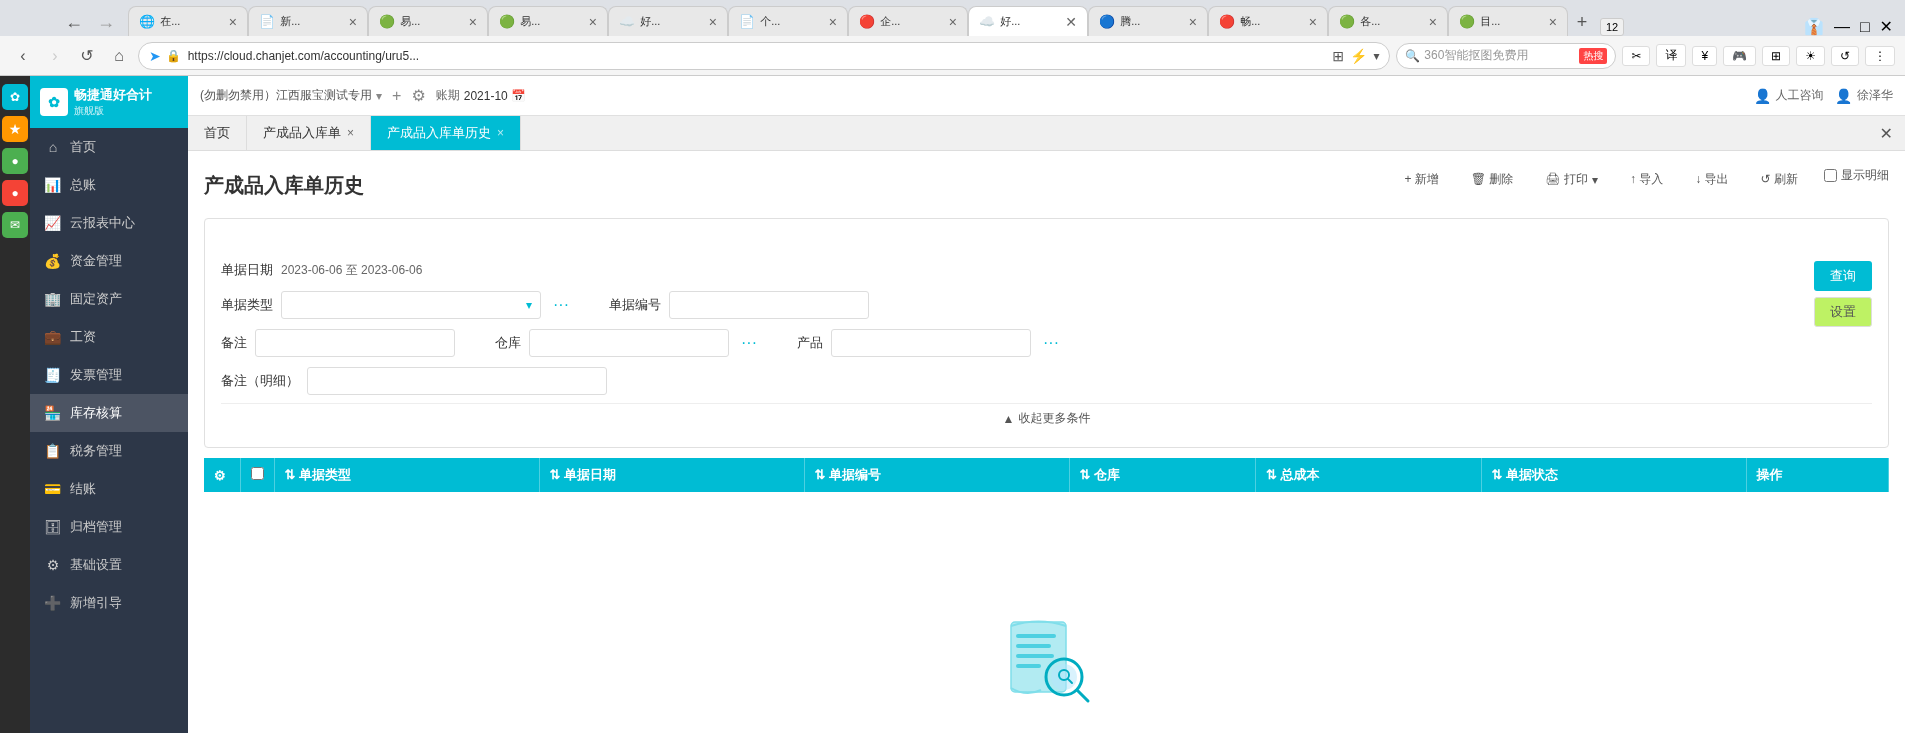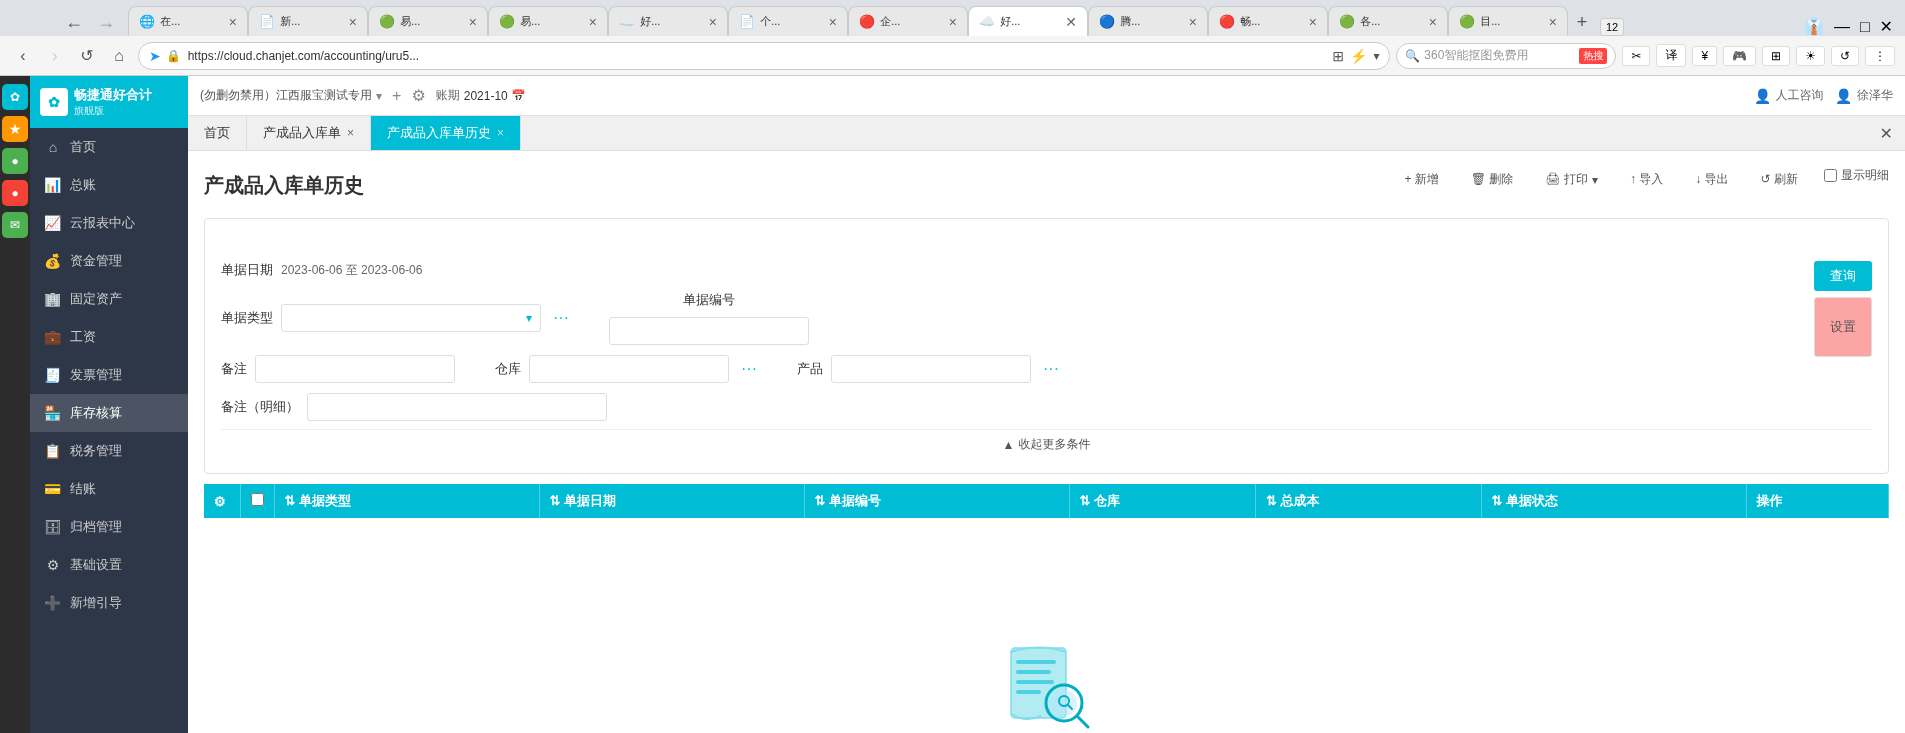--- a/index.html
+++ b/index.html
@@ -74,21 +74,21 @@
     .date-btn.active { background: #00bcd4; color: #fff; border-color: #00bcd4; }
     .date-range { font-size: 12px; color: #666; }
     .filter-input { height: 28px; border: 1px solid #ddd; border-radius: 3px; padding: 0 8px; font-size: 12px; min-width: 120px; }
     .filter-select { height: 28px; border: 1px solid #ddd; border-radius: 3px; padding: 0 8px; font-size: 12px; min-width: 200px; display: flex; align-items: center; justify-content: space-between; cursor: pointer; }
     .filter-dots { color: #00bcd4; cursor: pointer; font-size: 16px; margin-left: 4px; }
 
     .collapse-btn { display: flex; align-items: center; justify-content: center; gap: 4px; font-size: 12px; color: #555; cursor: pointer; padding: 6px; border-top: 1px solid #eee; margin-top: 8px; }
 
     
     .query-btn { background: #00bcd4; color: #fff; border: none; border-radius: 3px; padding: 6px 16px; font-size: 13px; cursor: pointer; }
-    .settings-btn { background: #fca5a5; color: #555; border: 1px solid #ddd; border-radius: 3px; padding: 20px 12px; font-size: 13px; cursor: pointer; }
+    .settings-btn { background: #bef264; color: #555; border: 1px solid #ddd; border-radius: 3px; padding: 5px 12px; font-size: 13px; cursor: pointer; }
     .query-area { display: flex; flex-direction: column; gap: 6px; margin-left: auto; }
 
     
     .data-table { width: 100%; border-collapse: collapse; margin-top: 10px; }
     .data-table th { background: #00bcd4; color: #fff; padding: 8px 10px; font-size: 13px; text-align: left; white-space: nowrap; border-right: 1px solid rgba(255,255,255,0.3); }
     .table-checkbox-th { width: 30px; text-align: center; }
     .table-gear-th { width: 36px; text-align: center; }
     .table-ops-th { text-align: right; }
 
     
@@ -369,21 +369,21 @@
 
             <div class="filter-row" style="margin-bottom:10px;">
               <div class="filter-item">
                 <span class="filter-label">单据类型</span>
                 <div class="filter-select" style="width:260px;height:28px;background:#fff;border:1px solid #ddd;border-radius:3px;padding:0 8px;font-size:12px;display:flex;align-items:center;justify-content:space-between;">
                   <span style="color:#ccc;"></span>
                   <span style="color:#00bcd4;">▾</span>
                 </div>
                 <span class="filter-dots">···</span>
               </div>
-              <div class="filter-item" style="margin-left:20px;flex-direction:column;">
+              <div class="filter-item" style="margin-left:20px;">
                 <span class="filter-label">单据编号</span>
                 <input type="text" class="filter-input" style="width: 200px;">
               </div>
             </div>
 
             <div class="filter-row" style="margin-bottom:10px;">
               <div class="filter-item">
                 <span class="filter-label">备注</span>
                 <input type="text" class="filter-input" style="width: 200px;">
               </div>

